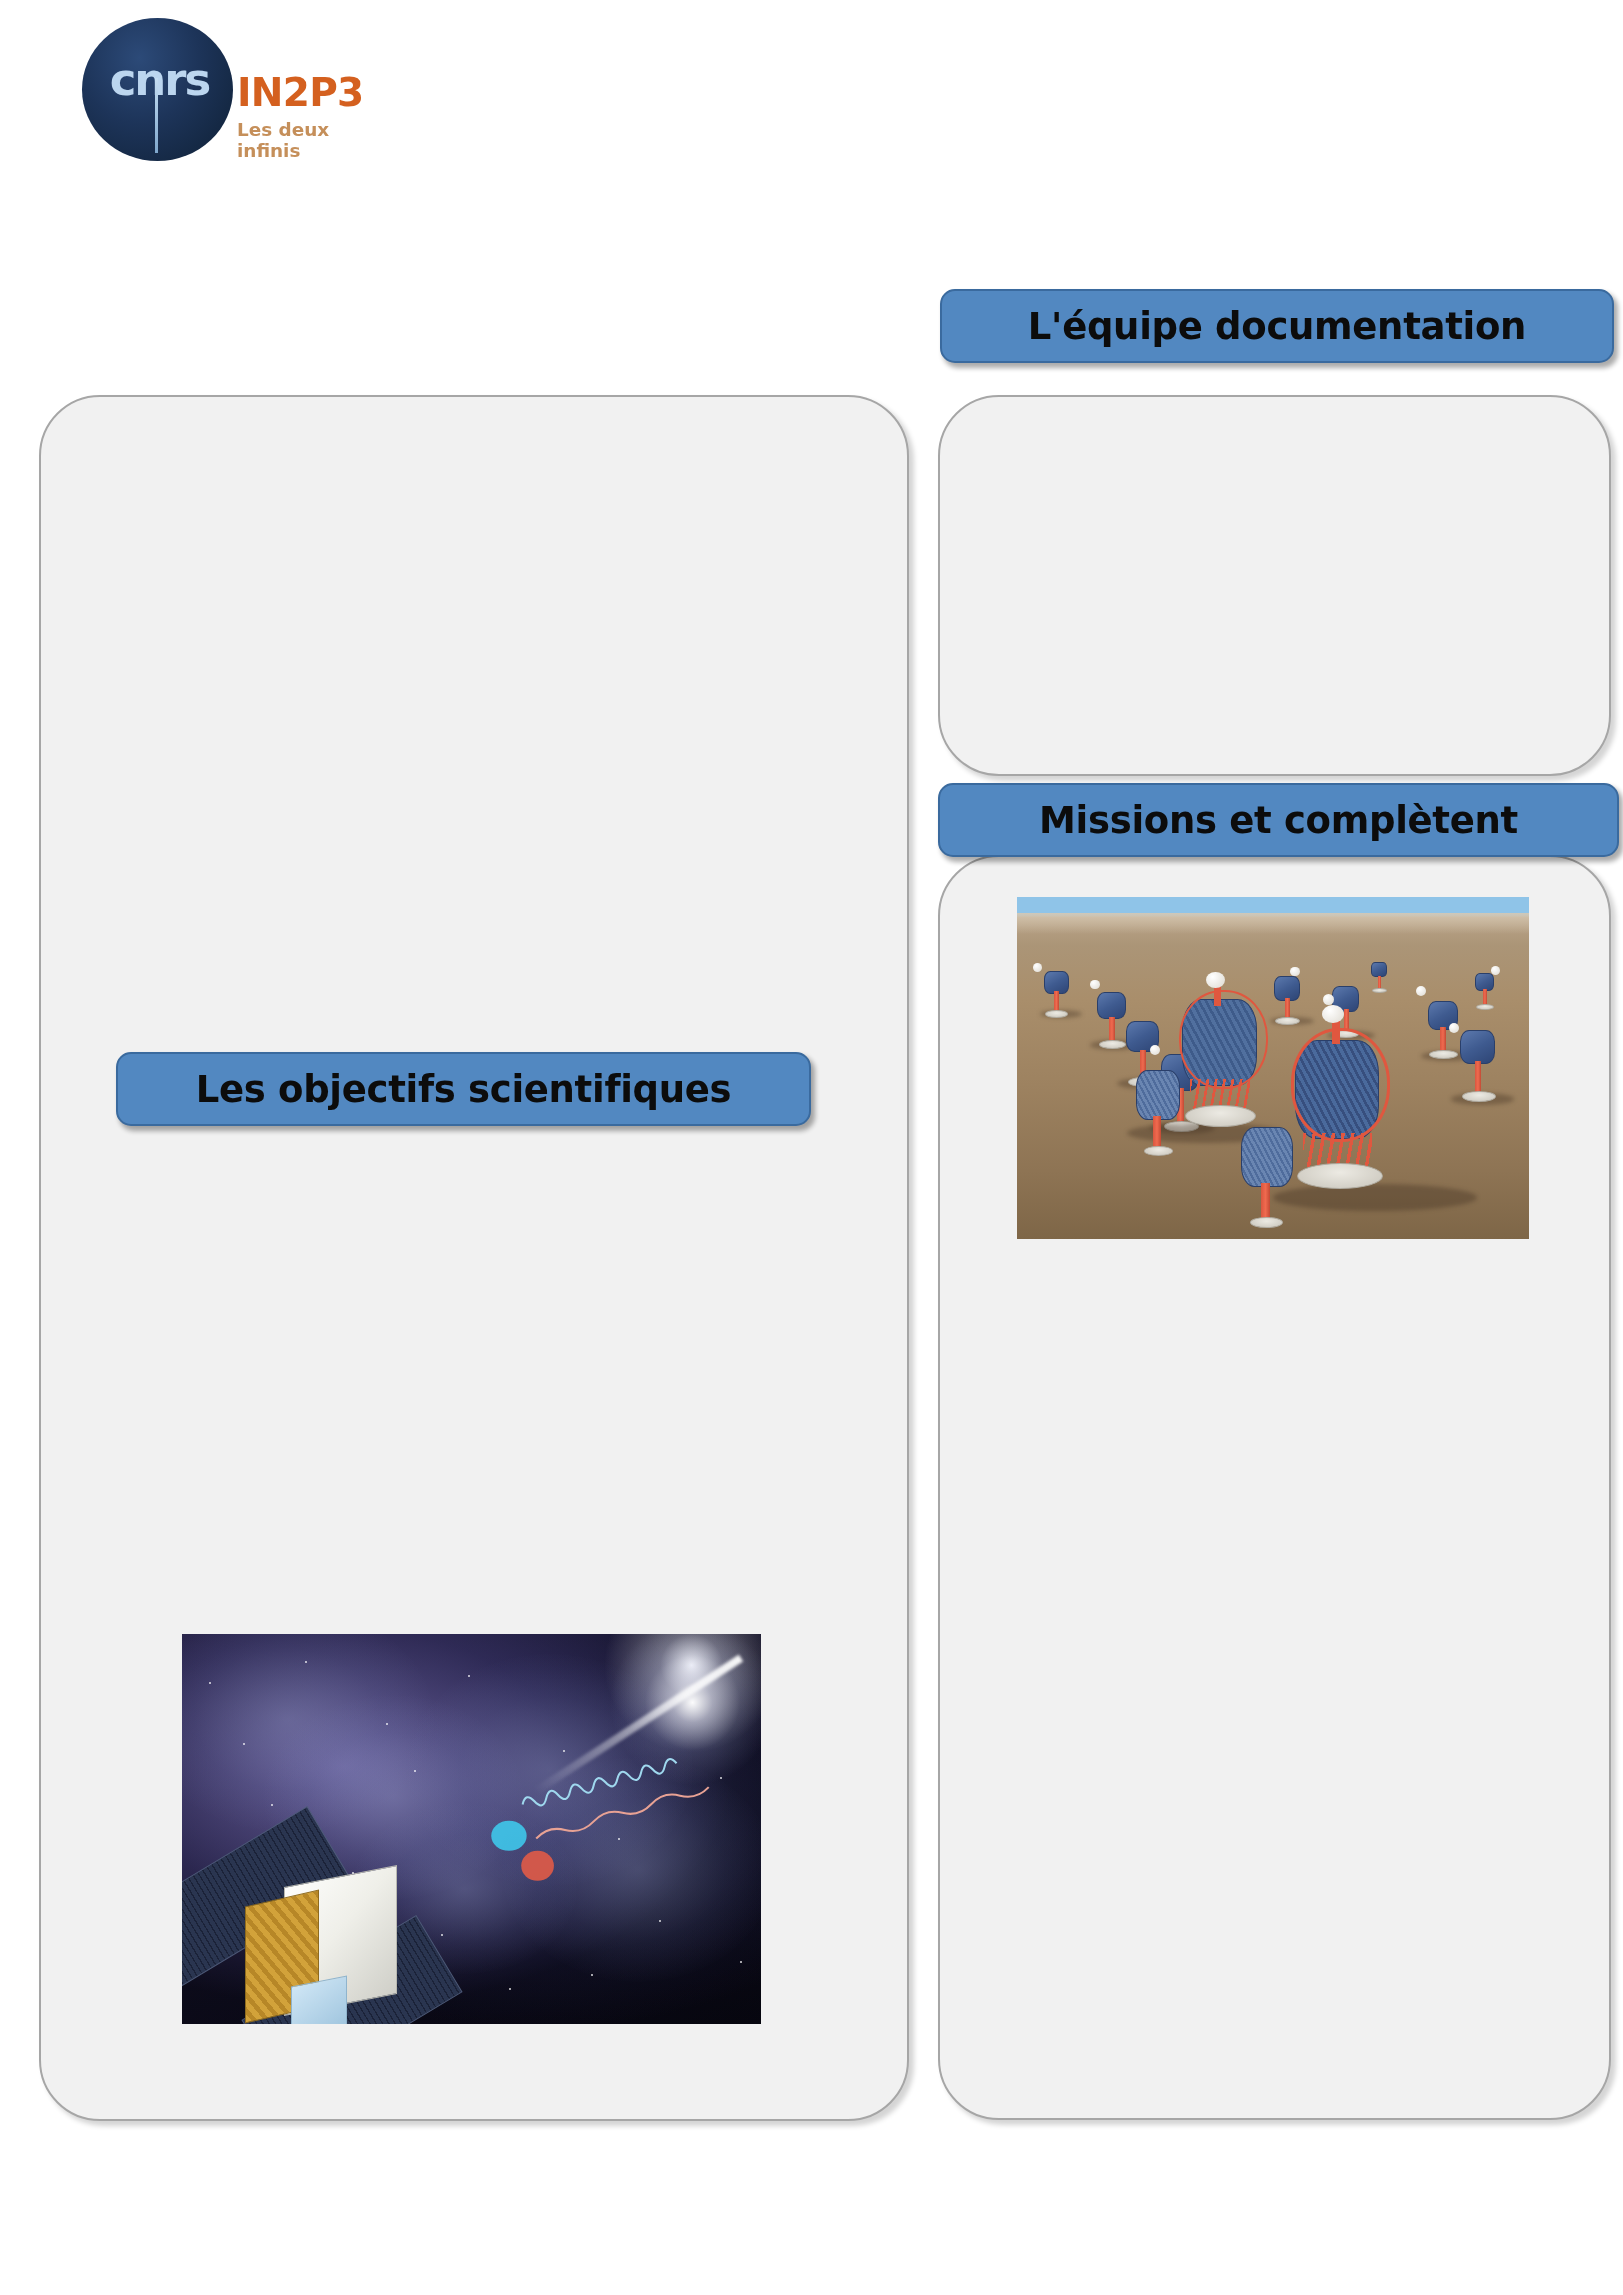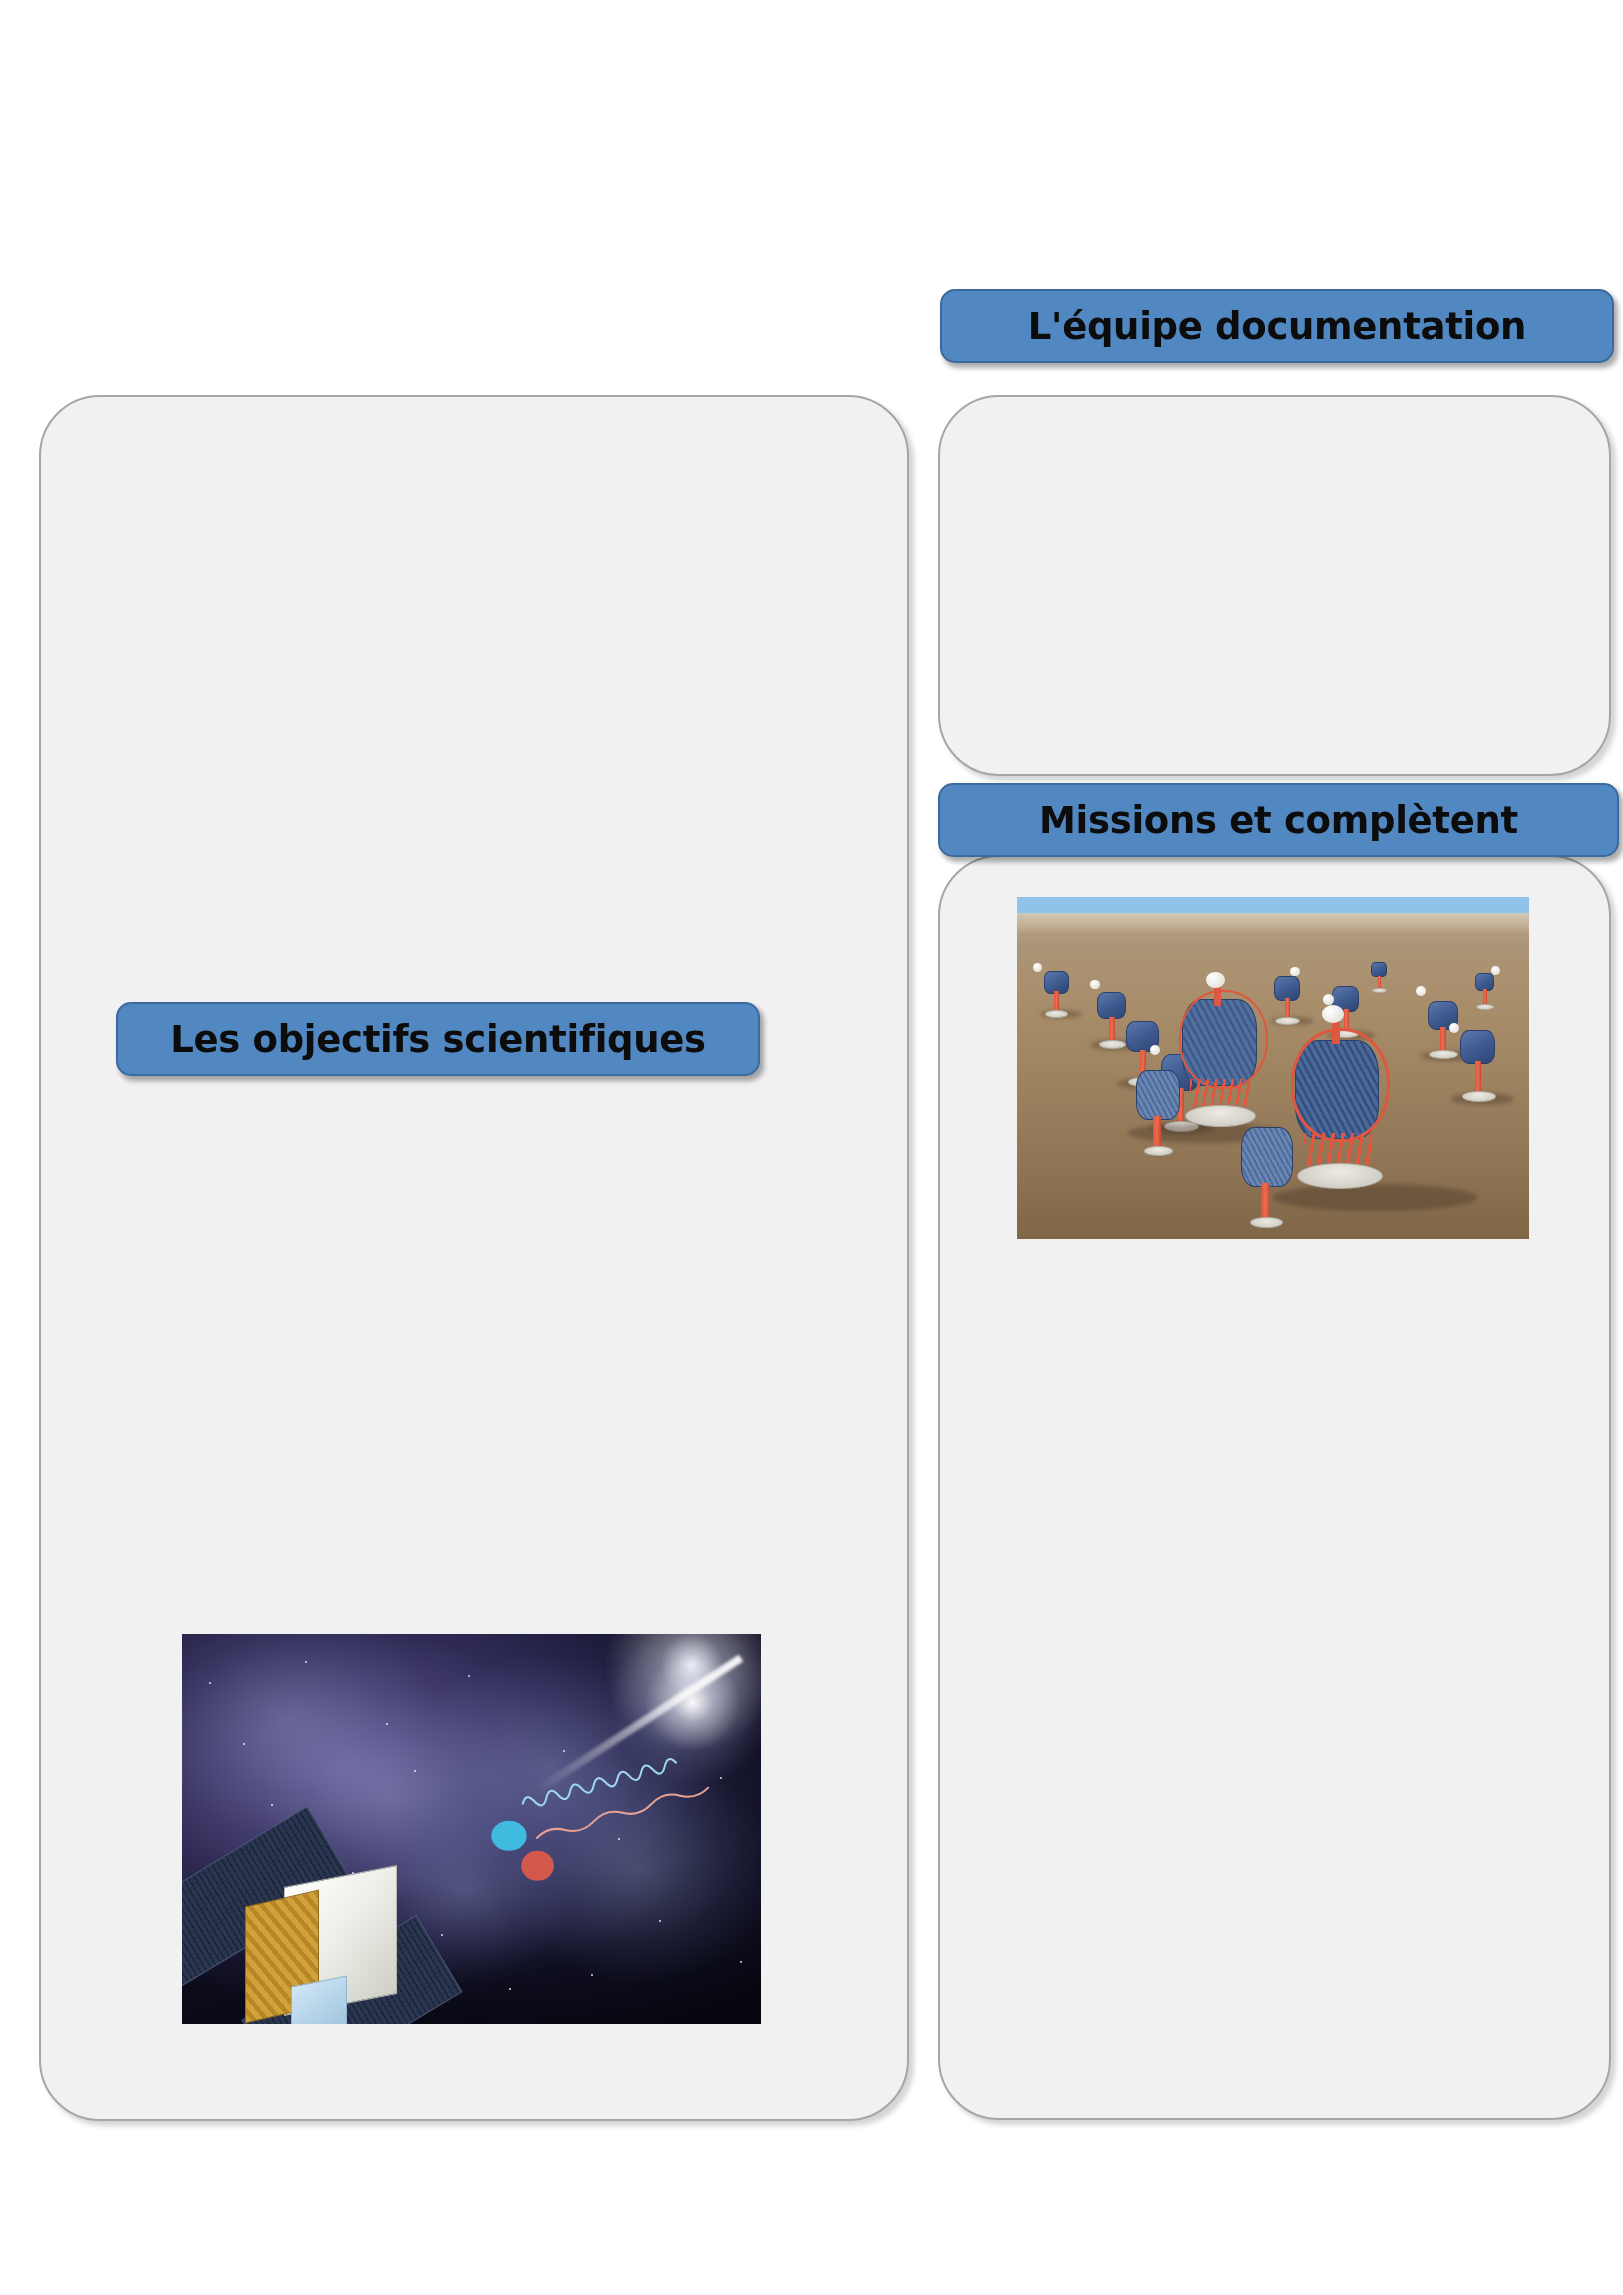--- a/index.html
+++ b/index.html
@@ -146,21 +146,21 @@
     font-family: "DejaVu Sans", sans-serif;
     font-weight: 700;
     font-size: 37px;
     color: #0c0c0c;
     letter-spacing: -0.3px;
     white-space: nowrap;
   }
 
   #pill-quest     { left: 133px;  top: 291px;  width: 681px; height: 74px; }
   #pill-equipe    { left: 940px; top: 289px;  width: 674px;  height: 74px; }
-  #pill-objectifs { left: 116px;  top: 1002px; width: 644px; height: 74px; }
+  #pill-objectifs { left: 116px;  top: 1052px; width: 695px; height: 74px; }
   #pill-missions  { left: 938px; top: 783px; width: 681px; height: 74px; }
 
   
   .card {
     position: absolute;
     background: #f1f1f1;
     border: 2px solid #a6a6a6;
     border-radius: 61px;
     box-shadow: 4.1px 4.8px 5.4px rgba(0,0,0,0.17);
     z-index: 2;
@@ -375,20 +375,27 @@
     text-shadow: 0.7px 0.7px 1.4px rgba(0,0,0,0.45);
   }
 </style>
 </head>
 <body>
 
 <div class="poster">
 
   <div class="header-zone">
 
+    <div class="cnrs-logo">
+      <div class="cnrs-ellipse"></div>
+      <div class="cnrs-word">cnrs</div>
+      <div class="cnrs-pin"></div>
+      <div class="in2p3-word">IN2P3</div>
+      <div class="cnrs-tag">Les deux infinis</div>
+    </div>
 
 
   </div>
 
 
   <div class="card" id="card-left"></div>
   <div class="card" id="card-team"></div>
   <div class="card" id="card-miss"></div>
 
   <div class="pill" id="pill-equipe">

